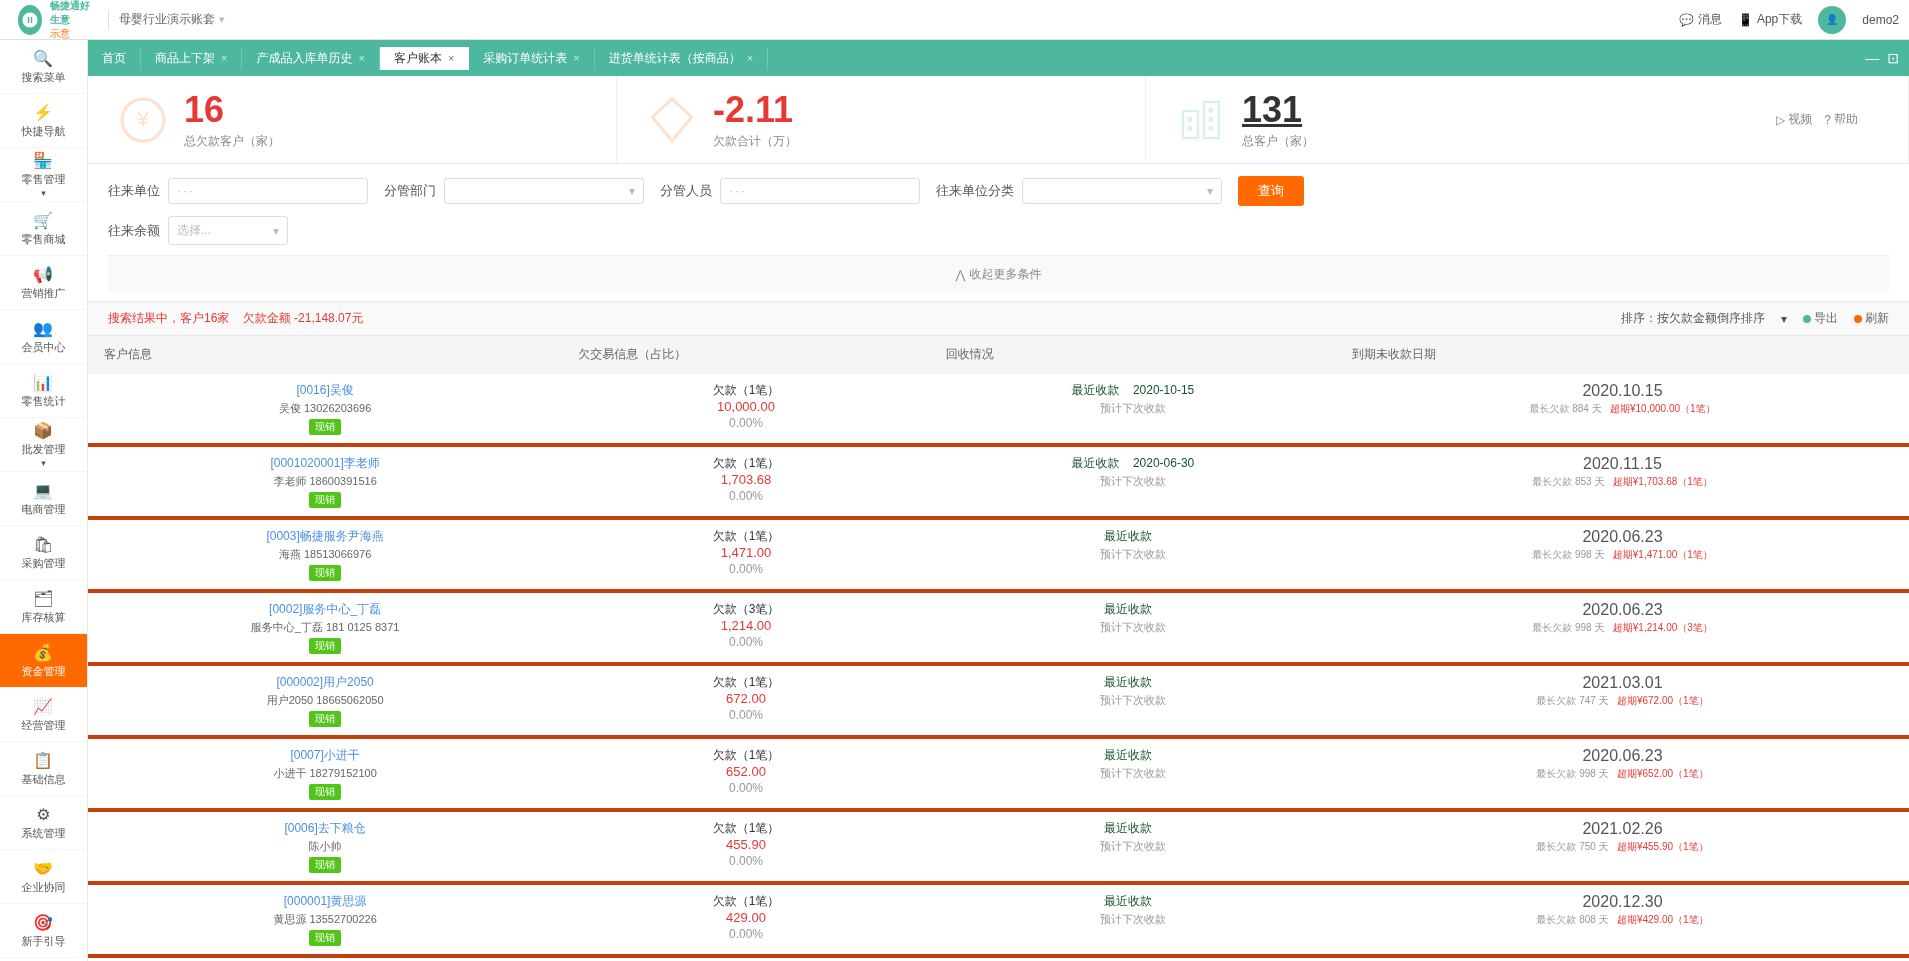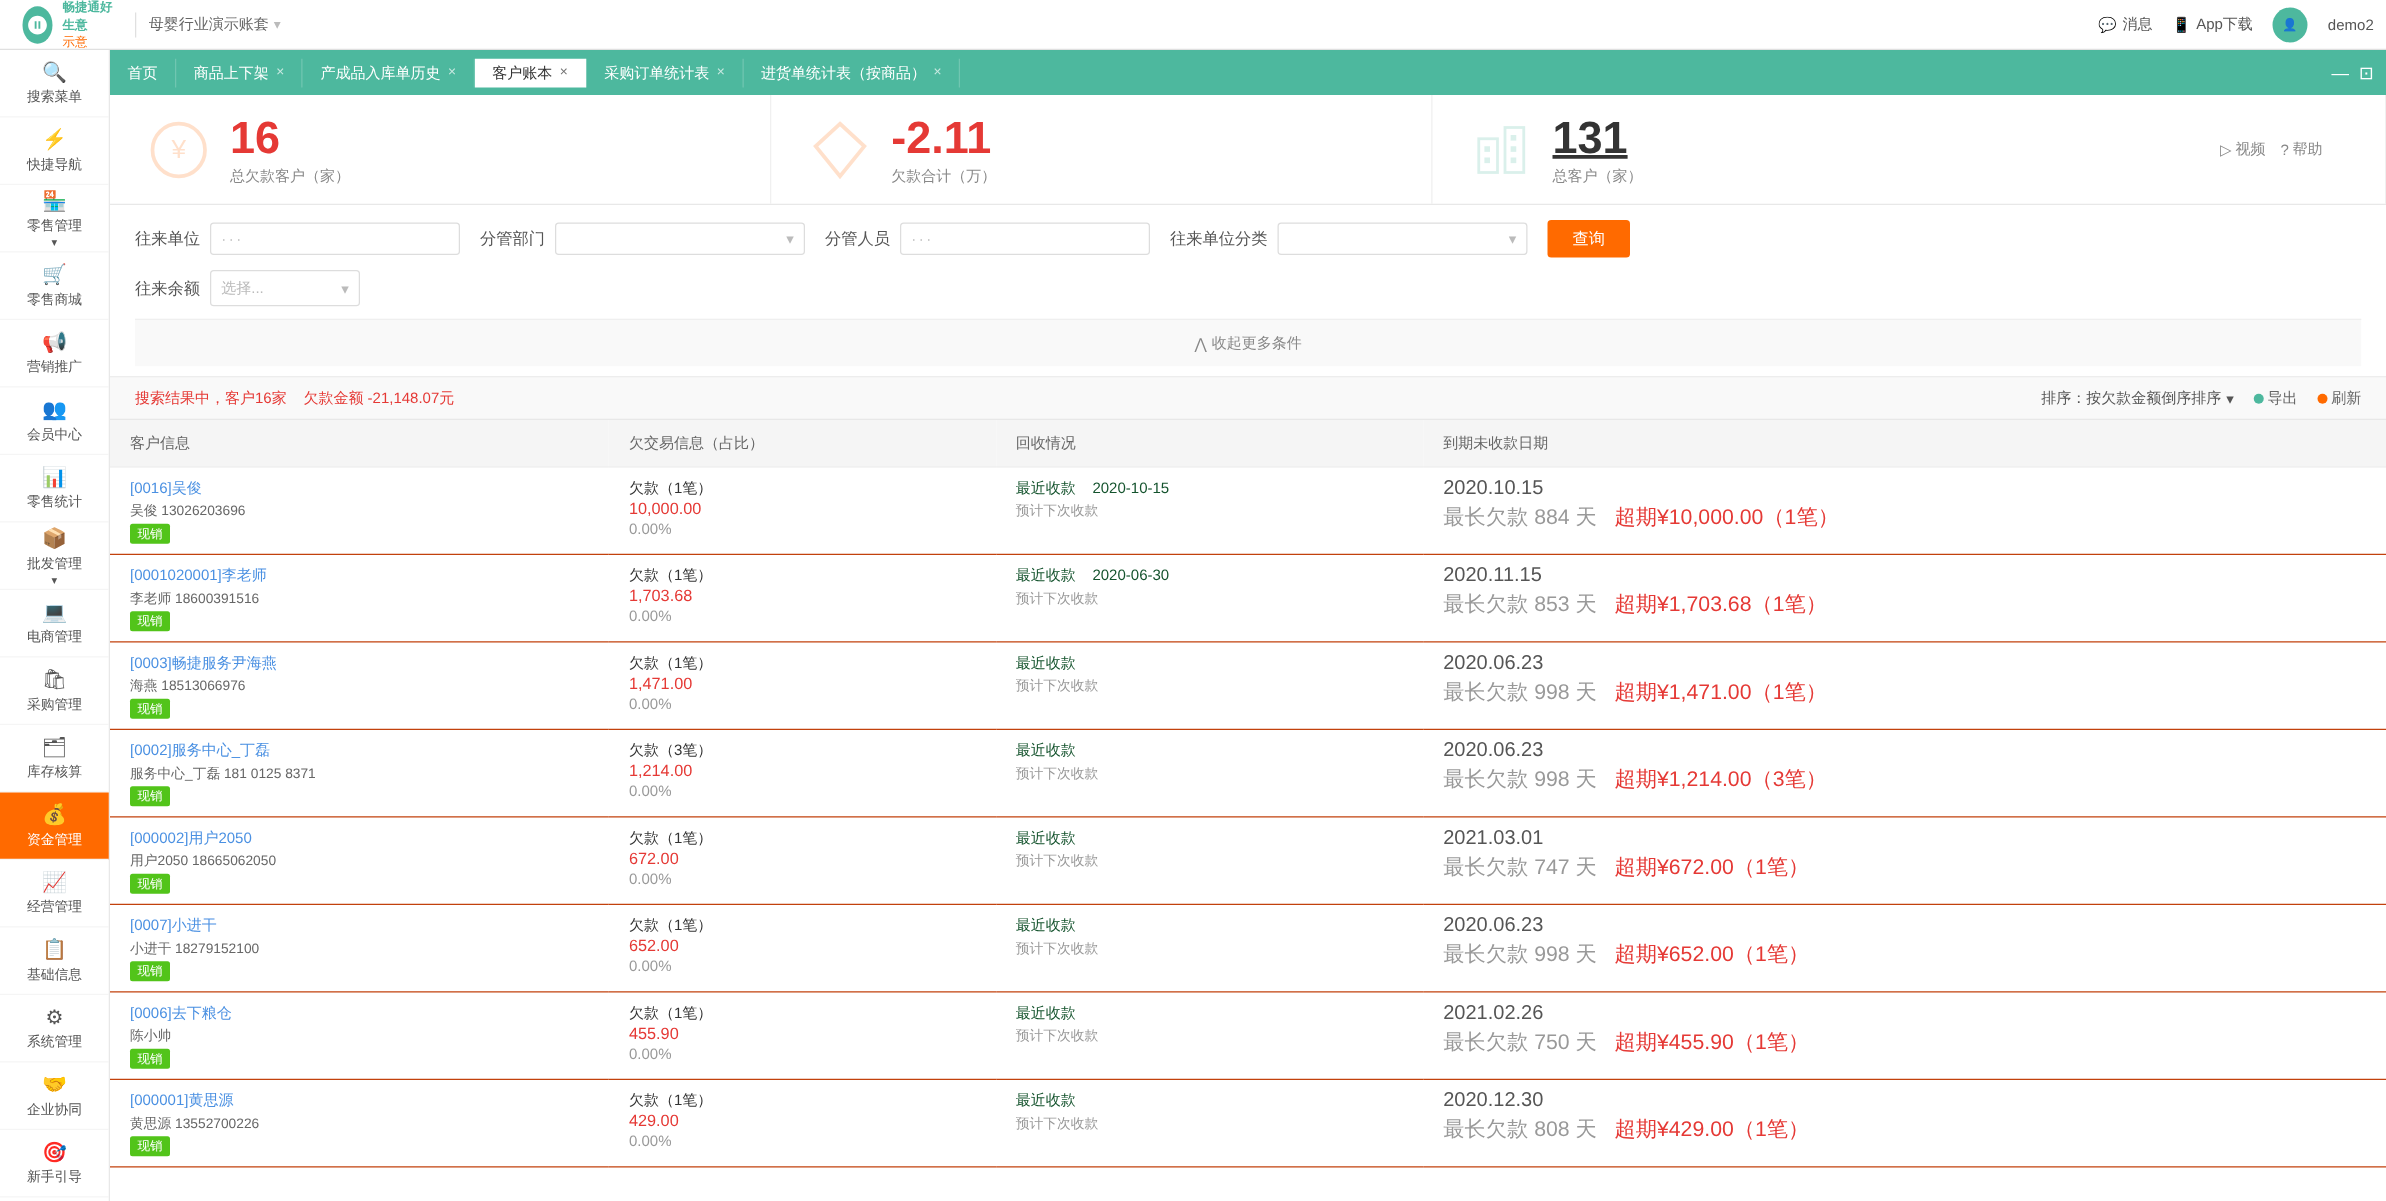--- a/index.html
+++ b/index.html
@@ -54,43 +54,43 @@
     .filter-select { border: 1px solid #ddd; border-radius: 3px; padding: 5px 8px; font-size: 12px; color: #333; min-width: 160px; display: flex; align-items: center; justify-content: space-between; cursor: pointer; background: #fff; }
     .search-btn { background: #ff6a00; color: #fff; border: none; border-radius: 3px; padding: 6px 20px; font-size: 13px; cursor: pointer; }
     .collapse-btn { display: flex; align-items: center; justify-content: center; gap: 4px; font-size: 12px; color: #888; cursor: pointer; padding: 4px 0; }
     .collapse-row { display: flex; align-items: center; justify-content: center; background: #f9f9f9; border-top: 1px solid #efefef; padding: 6px; }
 
     
     .results-bar { display: flex; align-items: center; justify-content: space-between; padding: 8px 20px; background: #f9f9f9; border-bottom: 1px solid #e8e8e8; }
     .results-text { font-size: 12px; color: #555; }
     .results-text span { color: #e53935; }
     .results-actions { display: flex; gap: 16px; align-items: center; font-size: 12px; color: #555; }
-    .results-sort { display: flex; align-items: center; gap: 4px; cursor: pointer; justify-content: center; }
+    .results-sort { display: flex; align-items: center; gap: 16px; cursor: pointer; justify-content: center; }
     .result-action-btn { display: flex; align-items: center; gap: 3px; cursor: pointer; color: #666; }
     .result-action-btn .dot { width: 8px; height: 8px; border-radius: 50%; }
     .dot-green { background: #4db89e; }
     .dot-orange { background: #ff6a00; }
 
     
     .table-container { flex: 1; overflow-y: auto; background: #fff; }
     .table-container::-webkit-scrollbar { width: 6px; }
     .table-container::-webkit-scrollbar-thumb { background: #ddd; border-radius: 3px; }
     table { width: 100%; border-collapse: collapse; }
     thead tr { background: #f5f5f5; }
     th { padding: 10px 16px; font-size: 12px; color: #666; font-weight: normal; text-align: left; border-bottom: 1px solid #eee; }
-    td { padding: 8px 16px; font-size: 12px; border-bottom: 1px solid #c2410c; vertical-align: top; }
+    td { padding: 8px 16px; font-size: 12px; border-bottom: 4px solid #c2410c; vertical-align: top; text-align: center; }
     .customer-id { color: #4a90e2; font-size: 12px; cursor: pointer; }
     .customer-name { font-size: 11px; color: #666; margin-top: 2px; }
     .tag-green { display: inline-block; background: #52c41a; color: #fff; font-size: 10px; padding: 1px 6px; border-radius: 2px; margin-top: 3px; }
     .amount-red { color: #e53935; font-size: 13px; cursor: pointer; }
     .percent { color: #999; font-size: 12px; margin-top: 2px; }
     .collection-date { font-size: 12px; color: #14532d; }
     .collection-next { font-size: 11px; color: #999; margin-top: 2px; }
     .overdue-date { font-size: 16px; color: #555; }
-    .overdue-text { font-size: 17px; color: #999; margin-top: 2px; }
+    .overdue-text { font-size: 10px; color: #999; margin-top: 2px; }
     .overdue-link { color: #e53935; cursor: pointer; }
 
     
     .filter-extra { margin-top: 0; }
 
     .top-bar-left { display: flex; align-items: center; gap: 0; }
     .divider-v { width: 1px; height: 20px; background: #e0e0e0; margin: 0 10px; }
   </style>
 </head>
 <body>

